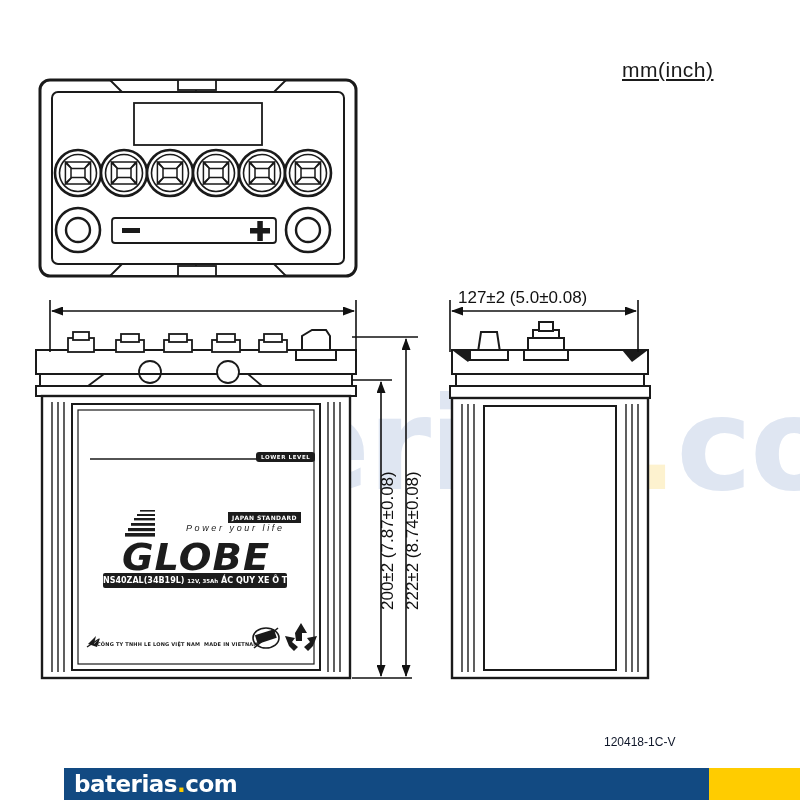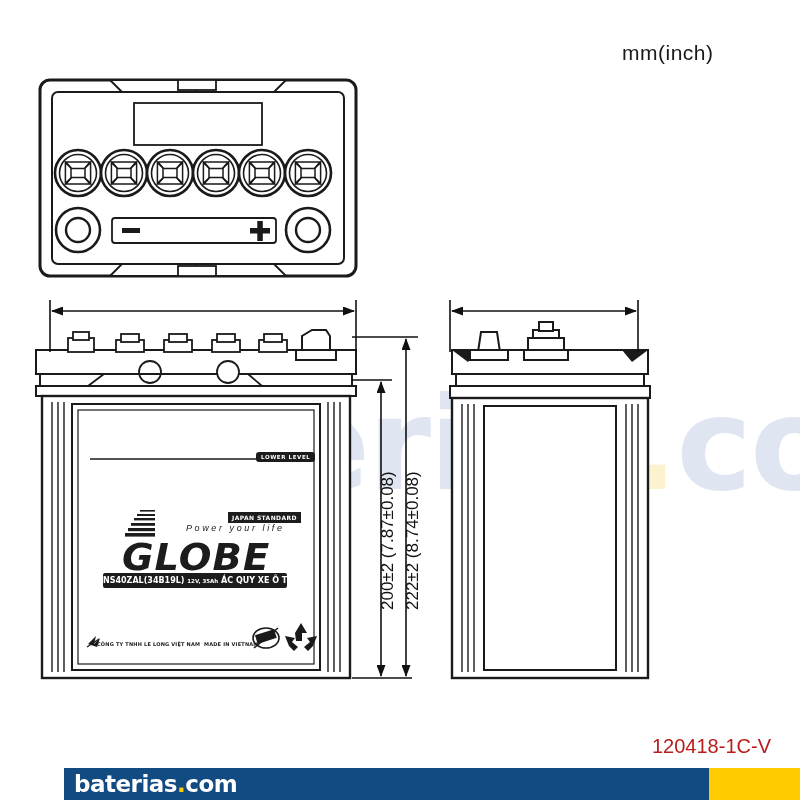--- a/index.html
+++ b/index.html
@@ -38,34 +38,34 @@
     white-space: nowrap;
     line-height: 120px;
     user-select: none;
   }
   #watermark .wm-dot { color: #fdf2cf; }
 
   
   #units-label {
     position: absolute;
     left: 622px;
-    top: 41px;
+    top: 58px;
     font-size: 21px;
     letter-spacing: 0.5px;
     color: #1a1a1a;
+    text-decoration: underline;
   }
 
   
   #ref-code {
     position: absolute;
     left: 604px;
     top: 735px;
-    font-size: 20px;
-    color: #b91c1c;
-    margin-left: 48px;
+    font-size: 12px;
+    color: #0f172a;
   }
 
   
   .dim-text {
     position: absolute;
     font-size: 17px;
     color: #111;
     white-space: nowrap;
   }
   .dim-text.vert {
@@ -342,20 +342,21 @@
 
       <line x1="352" y1="380" x2="392" y2="380"></line>
       <line x1="352" y1="678" x2="412" y2="678"></line>
       <line x1="381" y1="382" x2="381" y2="676" marker-start="url(#arrStart)" marker-end="url(#arrEnd)"></line>
 
       <line x1="352" y1="337" x2="418" y2="337"></line>
       <line x1="406" y1="339" x2="406" y2="676" marker-start="url(#arrStart)" marker-end="url(#arrEnd)"></line>
     </g>
   </svg>
 
+  <div class="dim-text" style="left:458px; top:288px;">127±2 (5.0±0.08)</div>
   <div class="dim-text vert" style="left:378px; top:610px;">200±2 (7.87±0.08)</div>
   <div class="dim-text vert" style="left:403px; top:610px;">222±2 (8.74±0.08)</div>
 
   <div class="lbl-badge" id="lower-level-badge">LOWER LEVEL</div>
 
   <div class="lbl-badge" id="japan-standard-badge">JAPAN STANDARD</div>
 
   <div id="power-tag">Power your life</div>
 
   <svg class="abs" style="left:122px; top:508px;" width="34" height="36">

